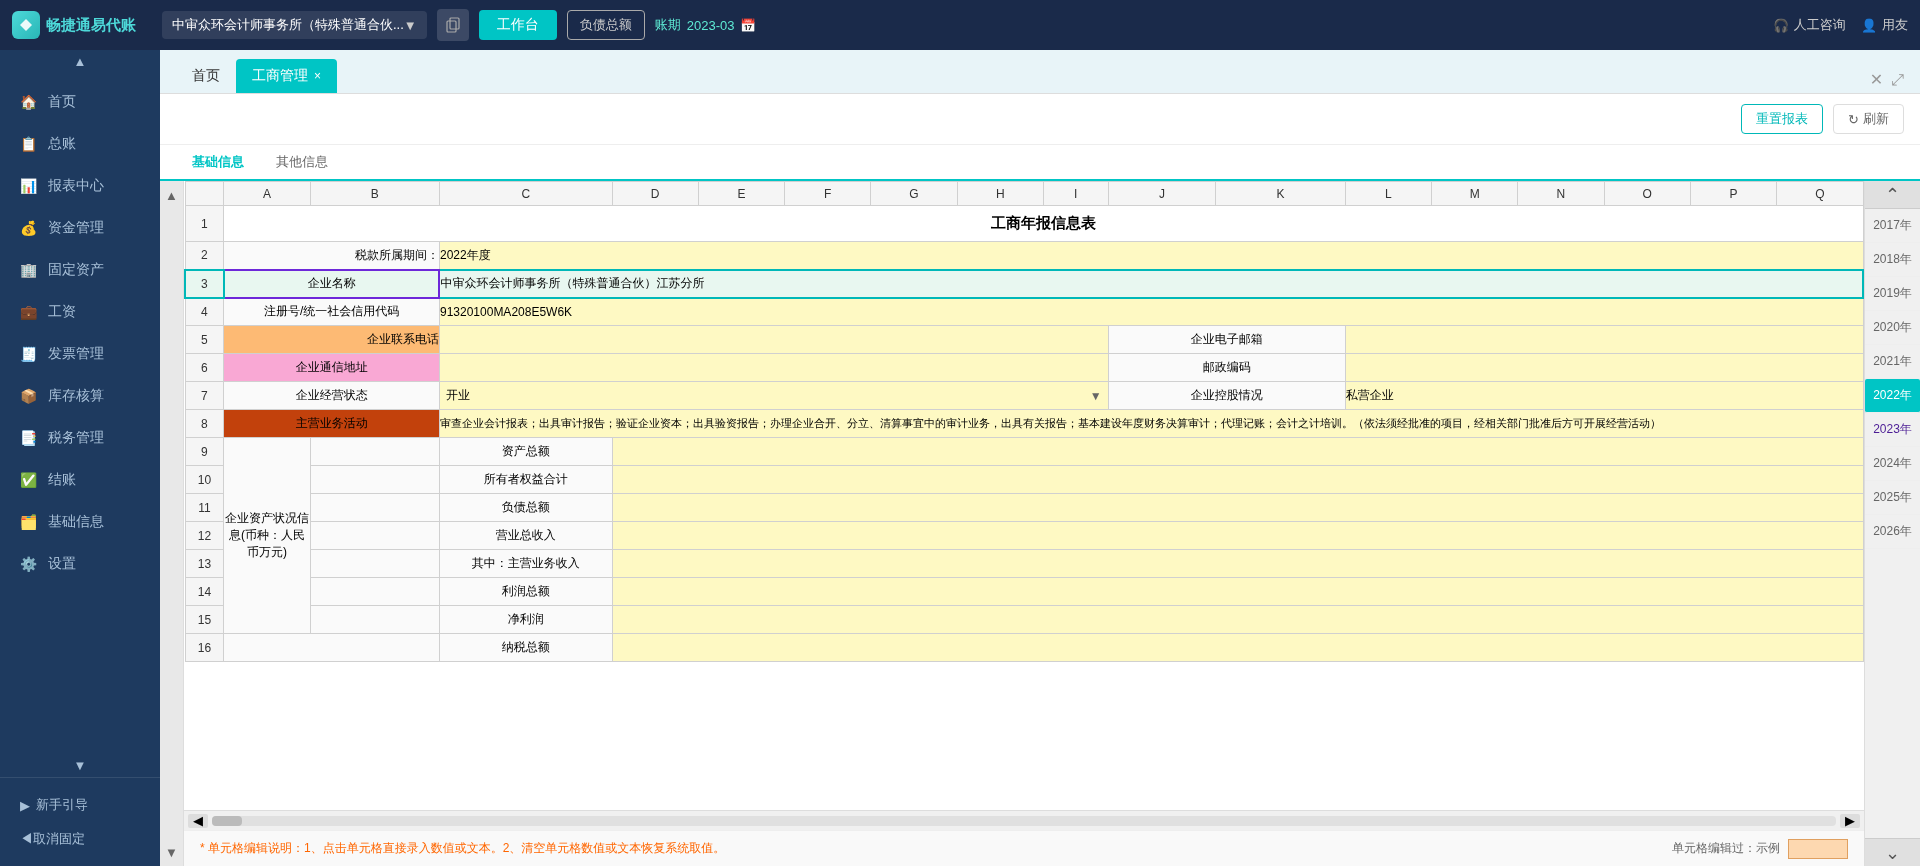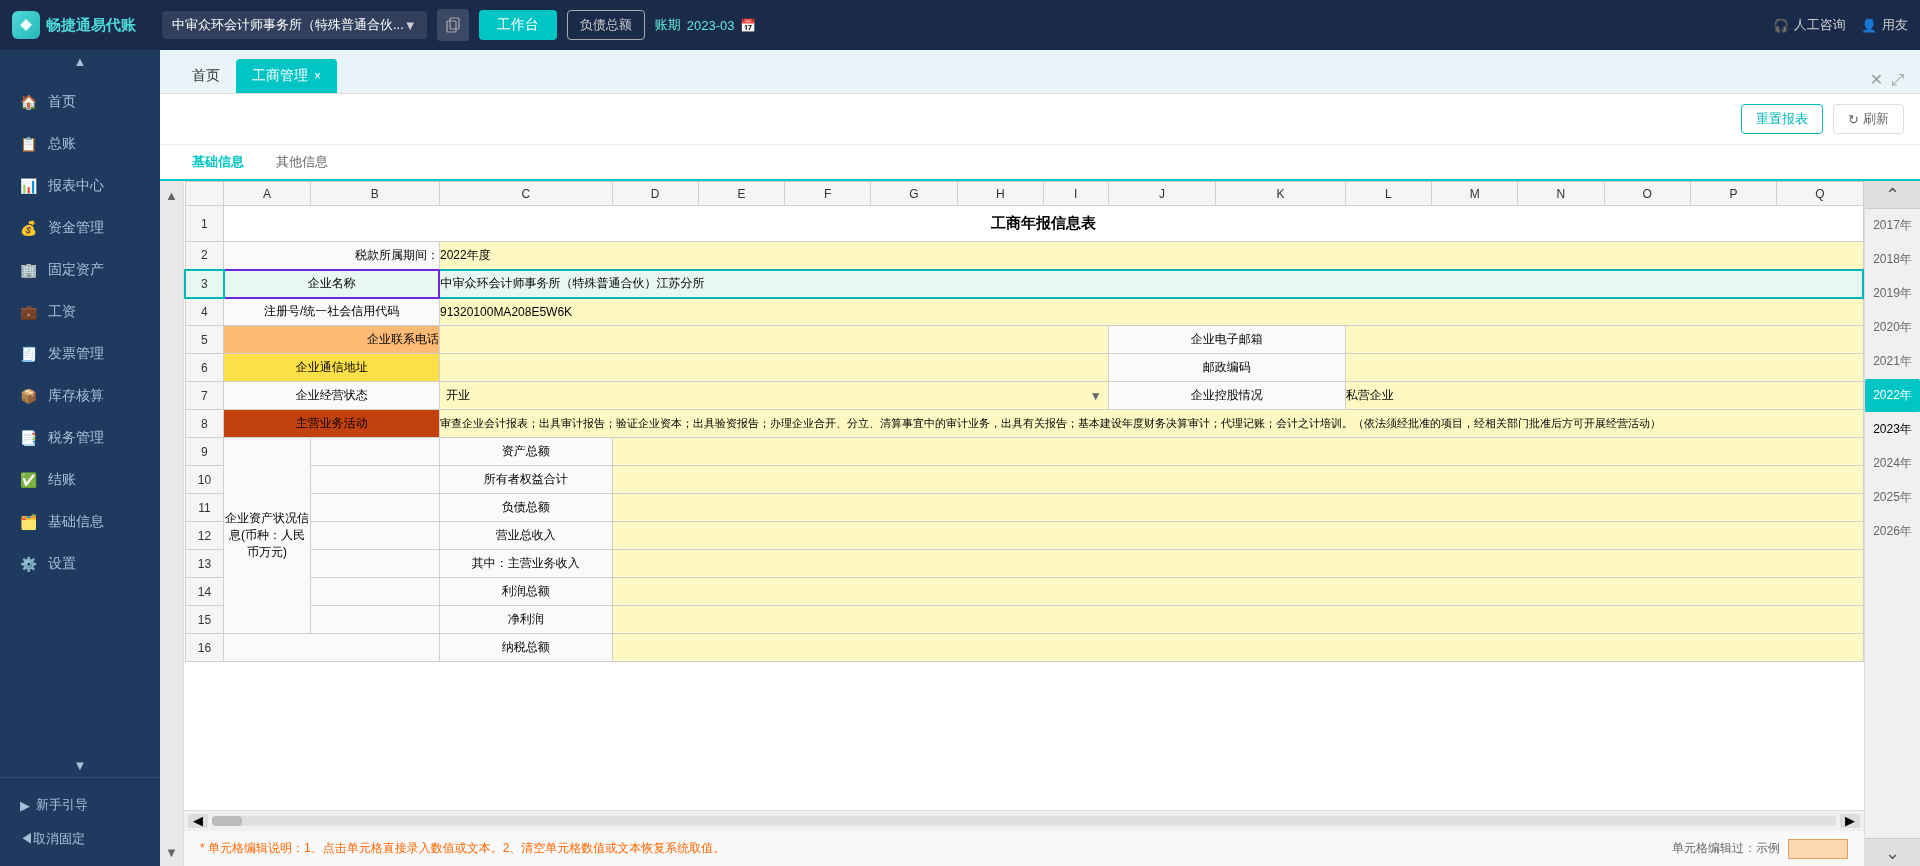--- a/index.html
+++ b/index.html
@@ -293,21 +293,21 @@
               <tr>
                 <td class="row-num cell">5</td>
                 <td colspan="2" class="cell cell-label" style="background:#fdba74;text-align:right;">企业联系电话</td>
                 <td colspan="7" class="cell cell-value"></td>
                 <td colspan="2" class="cell cell-label" style="background:#fafafa; text-align:center;">企业电子邮箱</td>
                 <td colspan="6" class="cell cell-value"></td>
               </tr>
 
               <tr>
                 <td class="row-num cell">6</td>
-                <td colspan="2" class="cell cell-label" style="background:#fde047;">企业通信地址</td>
+                <td colspan="2" class="cell cell-label" style="background:#f9a8d4;">企业通信地址</td>
                 <td colspan="7" class="cell cell-value"></td>
                 <td colspan="2" class="cell cell-label" style="background:#fafafa; text-align:center;">邮政编码</td>
                 <td colspan="6" class="cell cell-value"></td>
               </tr>
 
               <tr>
                 <td class="row-num cell">7</td>
                 <td colspan="2" class="cell cell-label" style="background:#fafafa;">企业经营状态</td>
                 <td colspan="7" class="cell cell-value">
                   <div style="display:flex; align-items:center; justify-content:space-between; padding:0 6px;">
@@ -404,21 +404,21 @@
 
       <div style="width:56px; background:#f0f0f0; display:flex; flex-direction:column; border-left:1px solid #ddd; flex-shrink:0;">
         <div style="height:28px; background:#e0e0e0; display:flex;align-items:center;justify-content:center; cursor:pointer; border-bottom:1px solid #ccc; font-size:18px; color:#555;">⌃</div>
         <div id="year-list" style="flex:1; overflow:hidden; display:flex; flex-direction:column;">
             <div style="padding: 8px 4px; text-align: center; font-size: 12px; cursor: pointer; color: rgb(102, 102, 102); border-bottom: 1px solid rgb(238, 238, 238);">2017年</div>
             <div style="padding: 8px 4px; text-align: center; font-size: 12px; cursor: pointer; color: rgb(102, 102, 102); border-bottom: 1px solid rgb(238, 238, 238);">2018年</div>
             <div style="padding: 8px 4px; text-align: center; font-size: 12px; cursor: pointer; color: rgb(102, 102, 102); border-bottom: 1px solid rgb(238, 238, 238);">2019年</div>
             <div style="padding: 8px 4px; text-align: center; font-size: 12px; cursor: pointer; color: rgb(102, 102, 102); border-bottom: 1px solid rgb(238, 238, 238);">2020年</div>
             <div style="padding: 8px 4px; text-align: center; font-size: 12px; cursor: pointer; color: rgb(102, 102, 102); border-bottom: 1px solid rgb(238, 238, 238);">2021年</div>
             <div style="padding: 8px 4px; text-align: center; font-size: 12px; cursor: pointer; color: white; border-bottom: 1px solid rgb(238, 238, 238); background: rgb(0, 197, 197); border-radius: 2px;">2022年</div>
-            <div style="padding: 8px 4px; text-align: center; font-size: 12px; cursor: pointer; color: #000000; border-bottom: 1px solid rgb(238, 238, 238);">2023年</div>
+            <div style="padding: 8px 4px; text-align: center; font-size: 12px; cursor: pointer; color: #4c1d95; border-bottom: 1px solid rgb(238, 238, 238);">2023年</div>
             <div style="padding: 8px 4px; text-align: center; font-size: 12px; cursor: pointer; color: rgb(102, 102, 102); border-bottom: 1px solid rgb(238, 238, 238);">2024年</div>
             <div style="padding: 8px 4px; text-align: center; font-size: 12px; cursor: pointer; color: rgb(102, 102, 102); border-bottom: 1px solid rgb(238, 238, 238);">2025年</div>
             <div style="padding: 8px 4px; text-align: center; font-size: 12px; cursor: pointer; color: rgb(102, 102, 102); border-bottom: 1px solid rgb(238, 238, 238);">2026年</div>
           </div>
         <div style="height:28px; background:#e0e0e0; display:flex;align-items:center;justify-content:center; cursor:pointer; border-top:1px solid #ccc; font-size:18px; color:#555;">⌄</div>
       </div>
 
     </div>
   </div>
 </div>

